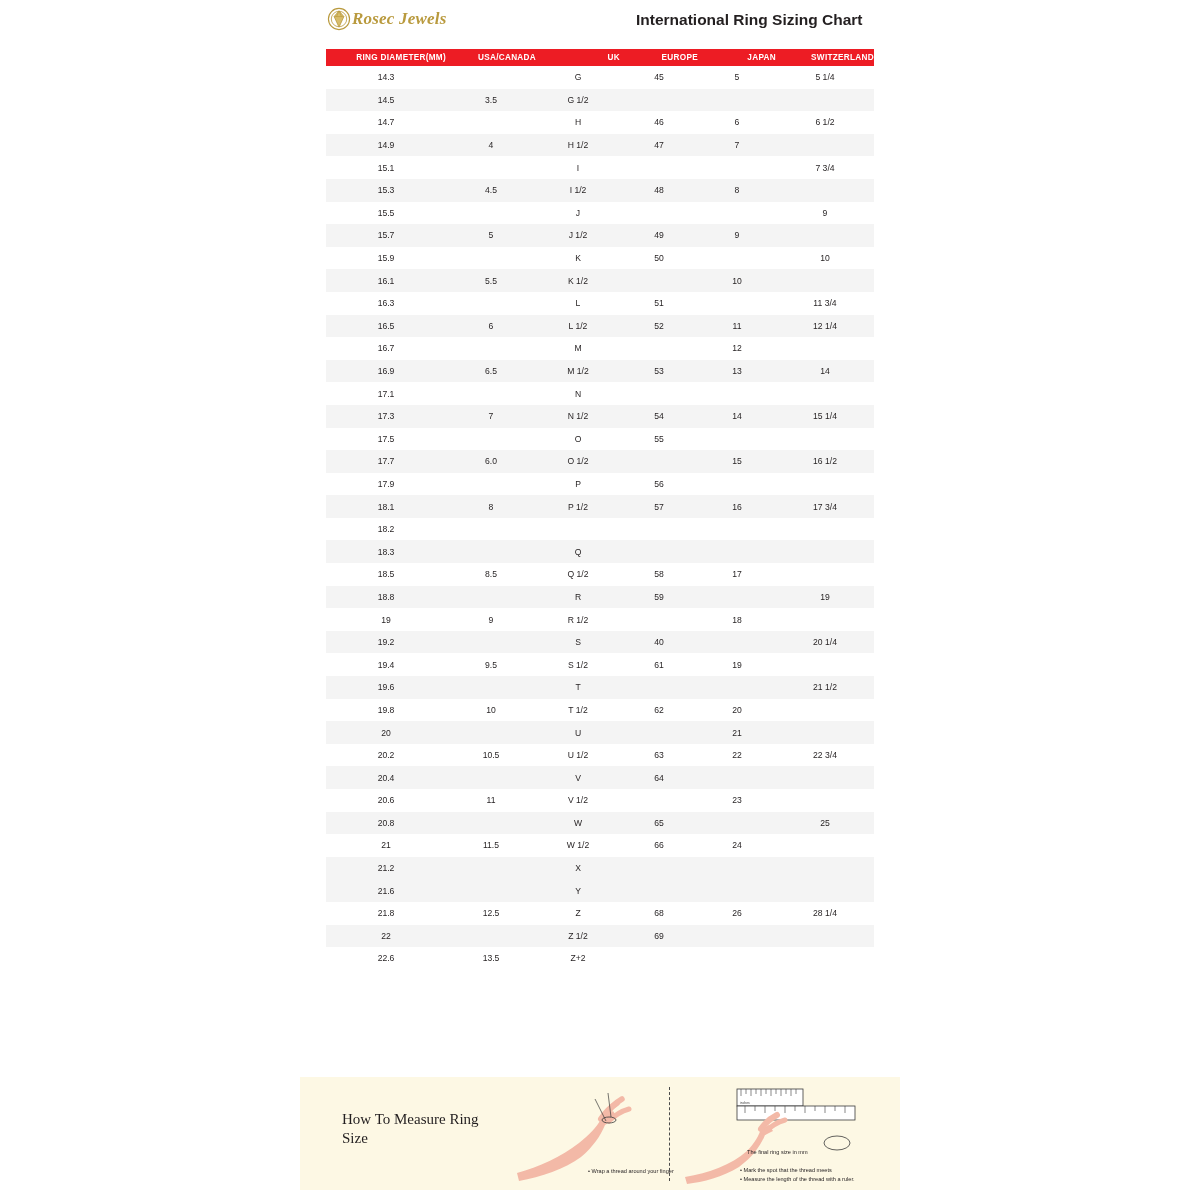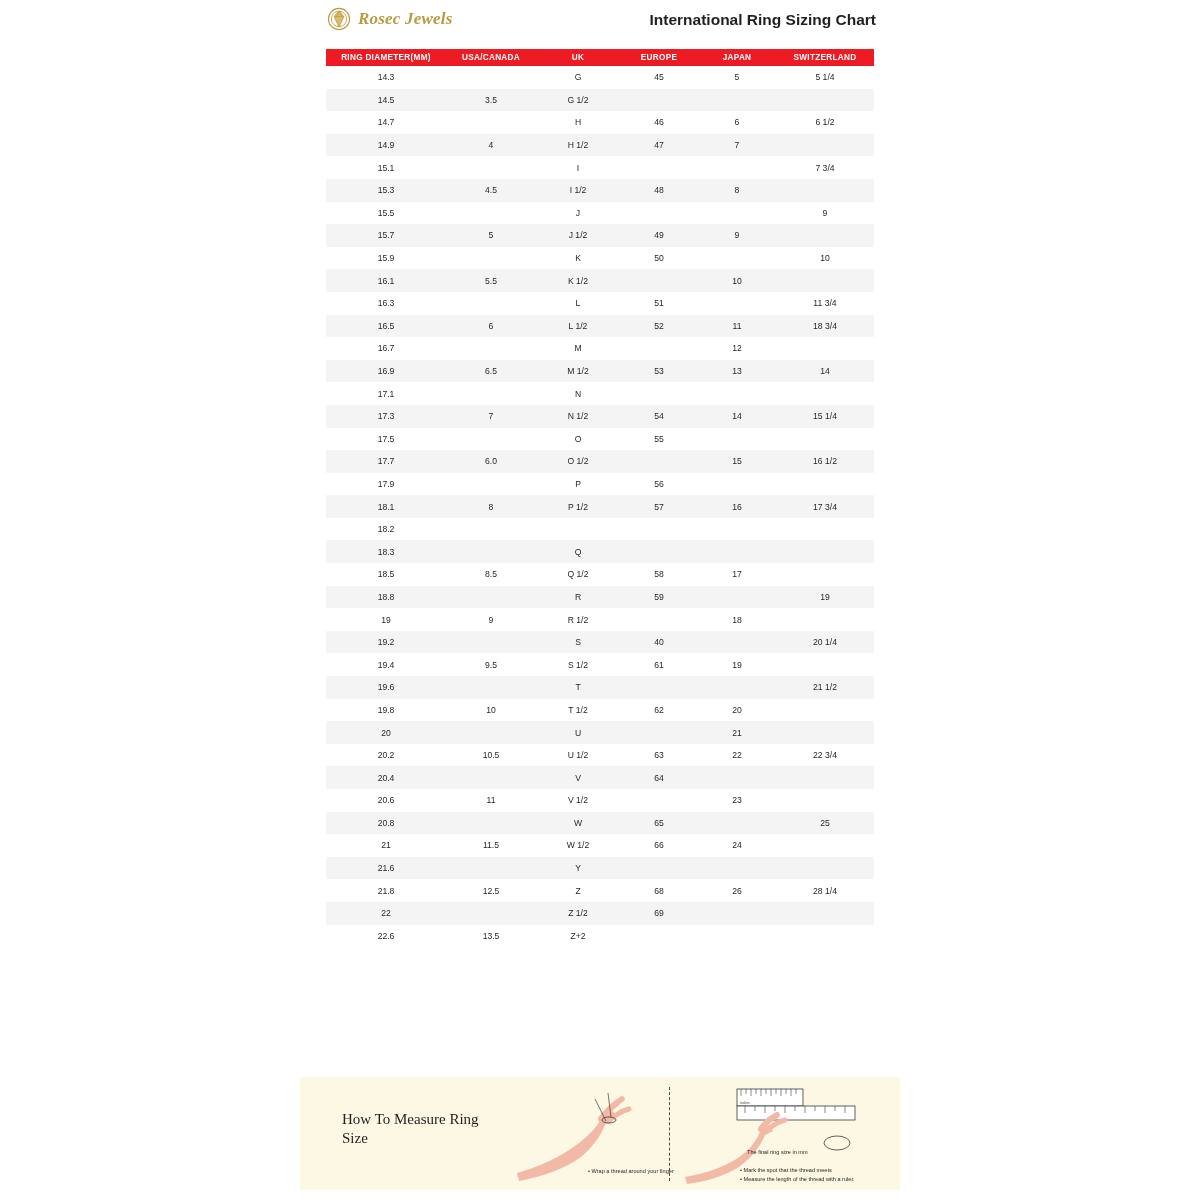--- a/index.html
+++ b/index.html
@@ -30,42 +30,41 @@
     height: 46px;
     display: flex;
     align-items: center;
   }
   .brand {
     position: absolute;
     left: 326px;
     top: 6px;
     display: flex;
     align-items: center;
-    gap: 6px;
   }
   .brand-mark {
     width: 26px;
     height: 26px;
     display: block;
   }
   .brand-name {
     font-family: "Liberation Serif", serif;
     font-style: italic;
     font-weight: bold;
     font-size: 17px;
     color: #b99a3e;
     letter-spacing: .2px;
     white-space: nowrap;
   }
   .doc-title {
     position: absolute;
     left: 636px;
     top: 11px;
     width: 240px;
-    text-align: right;
+    text-align: left;
     font-size: 15.5px;
     font-weight: bold;
     color: #231f20;
     white-space: nowrap;
   }
 
   
   .table-wrap {
     position: absolute;
     left: 326px;
@@ -78,21 +77,21 @@
     table-layout: fixed;
   }
   table.size-table thead th {
     background: #ed1c24;
     color: #ffffff;
     font-size: 8.2px;
     font-weight: bold;
     letter-spacing: .3px;
     height: 17px;
     padding: 0;
-    text-align: center;
+    text-align: right;
     vertical-align: middle;
     white-space: nowrap;
   }
   table.size-table tbody td {
     font-size: 8.6px;
     height: 22.6px;
     padding: 0;
     text-align: center;
     vertical-align: middle;
     color: #231f20;
@@ -285,21 +284,21 @@
             <td>51</td>
             <td></td>
             <td>11 3/4</td>
           </tr>
           <tr class="odd">
             <td>16.5</td>
             <td>6</td>
             <td>L 1/2</td>
             <td>52</td>
             <td>11</td>
-            <td>18 3/4</td>
+            <td>12 1/4</td>
           </tr>
           <tr class="even">
             <td>16.7</td>
             <td></td>
             <td>M</td>
             <td></td>
             <td>12</td>
             <td></td>
           </tr>
           <tr class="odd">
@@ -469,20 +468,28 @@
             <td>65</td>
             <td></td>
             <td>25</td>
           </tr>
           <tr class="even">
             <td>21</td>
             <td>11.5</td>
             <td>W 1/2</td>
             <td>66</td>
             <td>24</td>
+            <td></td>
+          </tr>
+          <tr class="odd">
+            <td>21.2</td>
+            <td></td>
+            <td>X</td>
+            <td></td>
+            <td></td>
             <td></td>
           </tr>
           <tr class="odd">
             <td>21.6</td>
             <td></td>
             <td>Y</td>
             <td></td>
             <td></td>
             <td></td>
           </tr>

